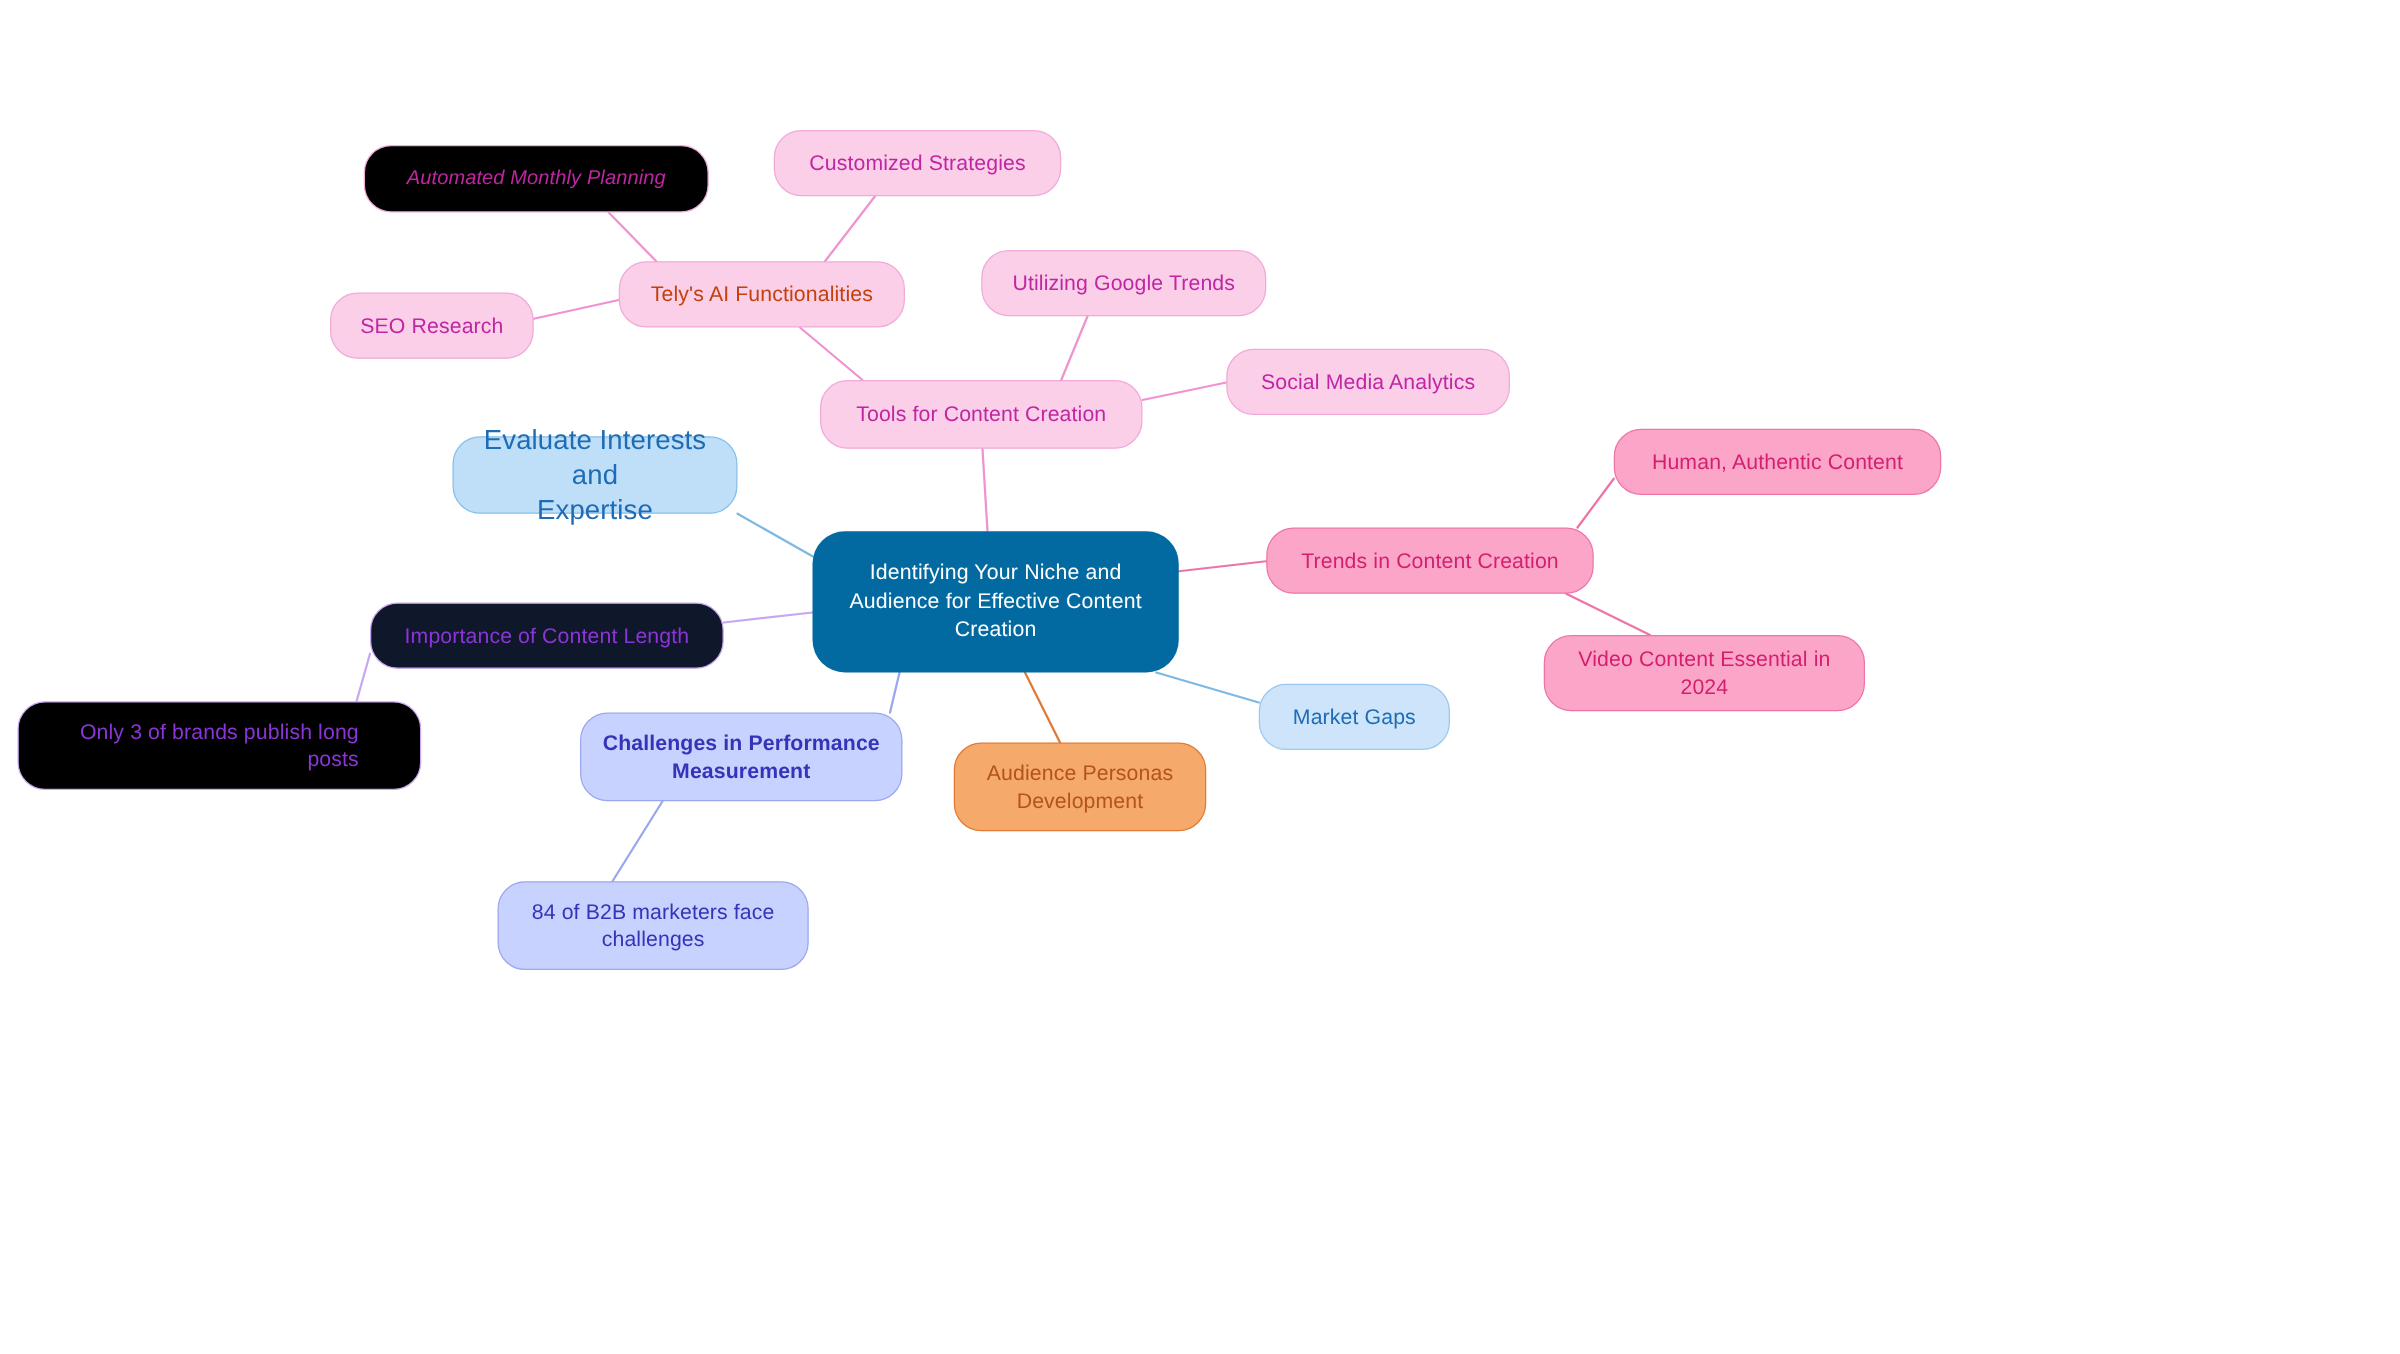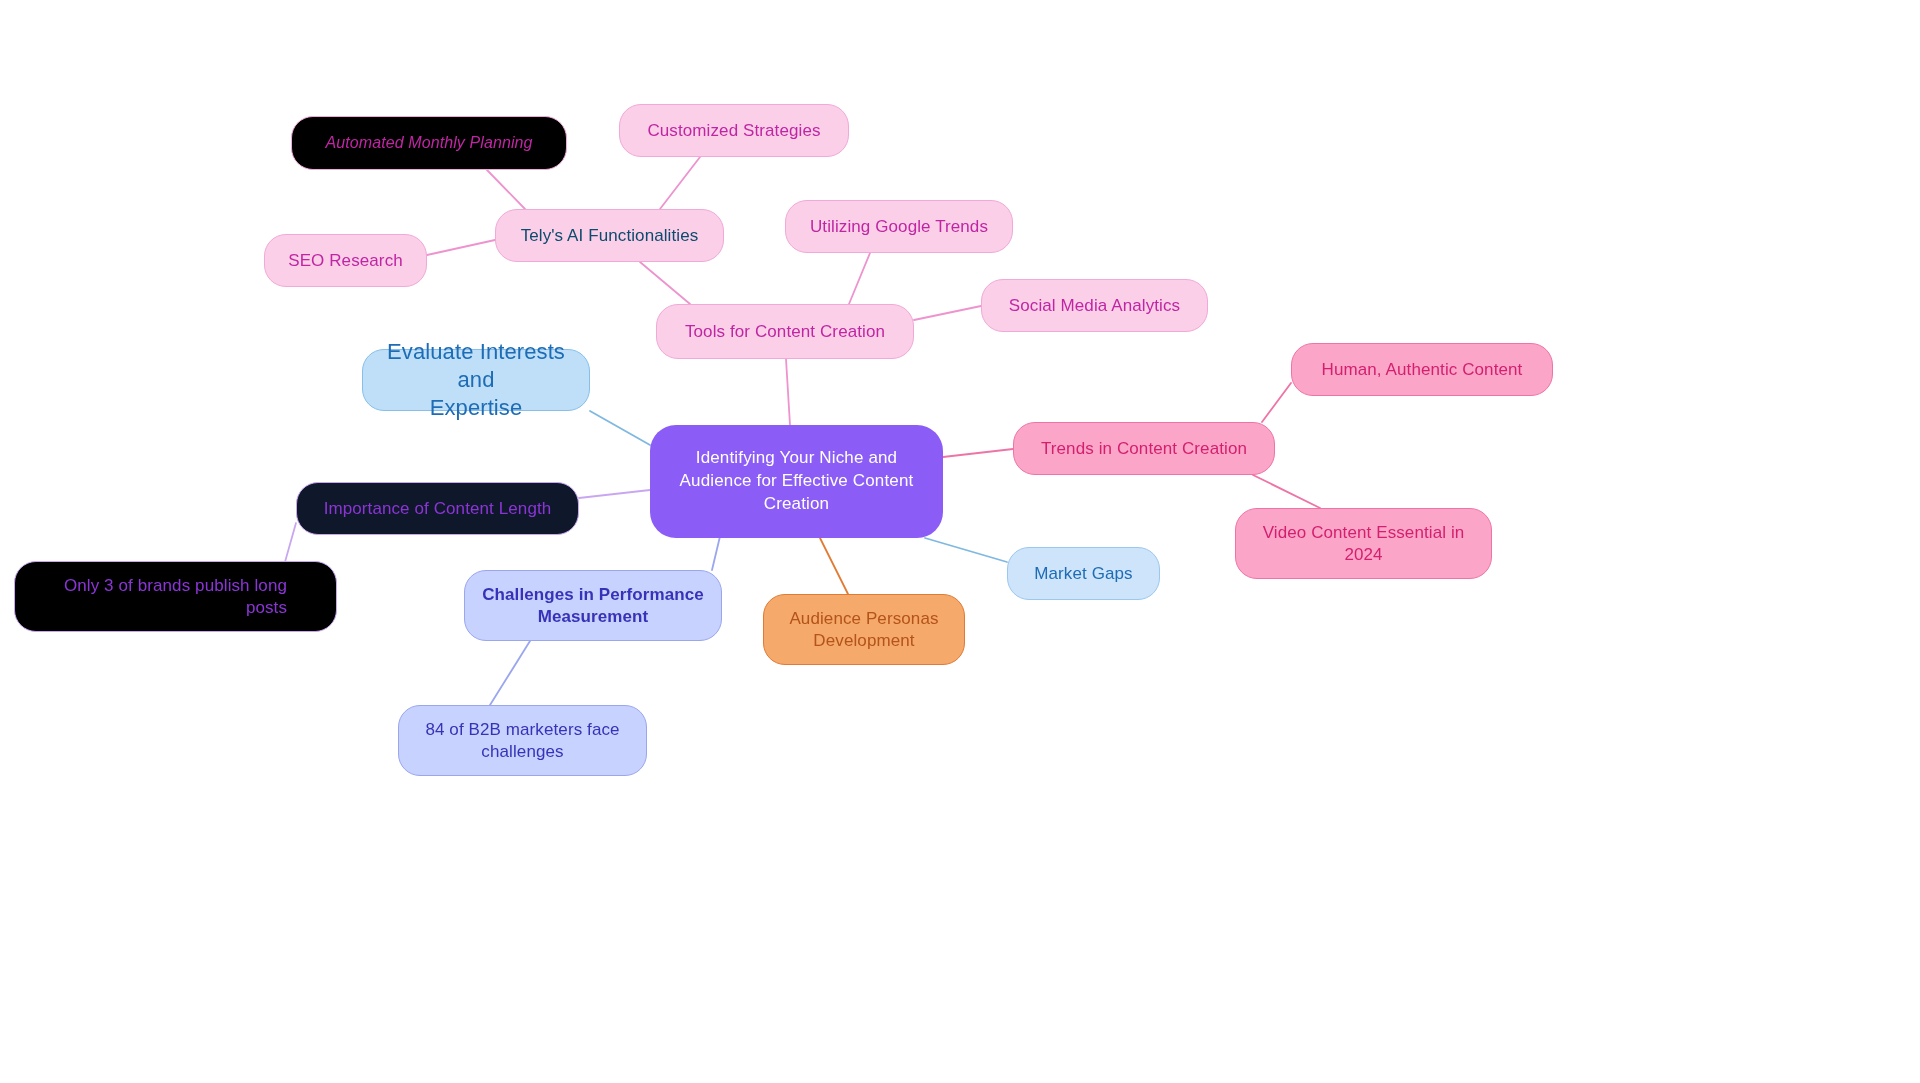--- a/index.html
+++ b/index.html
@@ -68,34 +68,34 @@
       <line x1="943" y1="457" x2="1013" y2="449" stroke="#EE74A7" stroke-width="1.8" stroke-linecap="round"></line>
       <line x1="1262" y1="422" x2="1291" y2="383" stroke="#EE74A7" stroke-width="1.8" stroke-linecap="round"></line>
       <line x1="1253" y1="475" x2="1320" y2="508" stroke="#EE74A7" stroke-width="1.8" stroke-linecap="round"></line>
       <line x1="820" y1="538" x2="848" y2="594" stroke="#E07B33" stroke-width="1.8" stroke-linecap="round"></line>
       <line x1="650" y1="490" x2="579" y2="498" stroke="#C9A7F0" stroke-width="1.8" stroke-linecap="round"></line>
       <line x1="296" y1="523" x2="283" y2="569" stroke="#C9A7F0" stroke-width="1.8" stroke-linecap="round"></line>
       <line x1="722" y1="528" x2="712" y2="570" stroke="#9AA6EE" stroke-width="1.8" stroke-linecap="round"></line>
       <line x1="530" y1="641" x2="490" y2="705" stroke="#9AA6EE" stroke-width="1.8" stroke-linecap="round"></line>
     </svg>
   <div id="node-layer">
-      <div class="node root" style="left: 650px; top: 425px; width: 293px; height: 113px; background: #8b5cf6; color: rgb(255, 255, 255); font-size: 17px;"><span>Identifying Your Niche and Audience for Effective Content Creation</span></div>
+      <div class="node root" style="left: 650px; top: 425px; width: 293px; height: 113px; background: #0369a1; color: rgb(255, 255, 255); font-size: 17px;"><span>Identifying Your Niche and Audience for Effective Content Creation</span></div>
       <div class="node" style="left: 656px; top: 304px; width: 258px; height: 55px; background: rgb(251, 207, 232); color: rgb(192, 38, 163); font-size: 17px; border-color: rgb(240, 169, 216);"><span>Tools for Content Creation</span></div>
-      <div class="node" style="left: 495px; top: 209px; width: 229px; height: 53px; background: rgb(251, 207, 232); color: #0c4a6e; font-size: 17px; border-color: rgb(240, 169, 216);"><span>Tely's AI Functionalities</span></div>
+      <div class="node" style="left: 495px; top: 209px; width: 229px; height: 53px; background: rgb(251, 207, 232); color: #c2410c; font-size: 17px; border-color: rgb(240, 169, 216);"><span>Tely's AI Functionalities</span></div>
       <div class="node" style="left: 291px; top: 116px; width: 276px; height: 54px; background: #000000; color: rgb(192, 38, 163); font-size: 16px; border-color: rgb(240, 169, 216); font-style: italic;"><span>Automated Monthly Planning</span></div>
       <div class="node" style="left: 619px; top: 104px; width: 230px; height: 53px; background: rgb(251, 207, 232); color: rgb(192, 38, 163); font-size: 17px; border-color: rgb(240, 169, 216);"><span>Customized Strategies</span></div>
       <div class="node" style="left: 264px; top: 234px; width: 163px; height: 53px; background: rgb(251, 207, 232); color: rgb(192, 38, 163); font-size: 17px; border-color: rgb(240, 169, 216);"><span>SEO Research</span></div>
       <div class="node" style="left: 785px; top: 200px; width: 228px; height: 53px; background: rgb(251, 207, 232); color: rgb(192, 38, 163); font-size: 17px; border-color: rgb(240, 169, 216);"><span>Utilizing Google Trends</span></div>
       <div class="node" style="left: 981px; top: 279px; width: 227px; height: 53px; background: rgb(251, 207, 232); color: rgb(192, 38, 163); font-size: 17px; border-color: rgb(240, 169, 216);"><span>Social Media Analytics</span></div>
       <div class="node" style="left: 362px; top: 349px; width: 228px; height: 62px; background: rgb(190, 223, 247); color: rgb(29, 108, 181); font-size: 22px; border-color: rgb(134, 191, 234);"><span>Evaluate Interests and
 Expertise</span></div>
       <div class="node" style="left: 1007px; top: 547px; width: 153px; height: 53px; background: rgb(205, 228, 250); color: rgb(29, 108, 181); font-size: 17px; border-color: rgb(155, 200, 238);"><span>Market Gaps</span></div>
       <div class="node" style="left: 1013px; top: 422px; width: 262px; height: 53px; background: rgb(251, 166, 201); color: rgb(212, 31, 110); font-size: 17px; border-color: rgb(238, 116, 167);"><span>Trends in Content Creation</span></div>
       <div class="node" style="left: 1291px; top: 343px; width: 262px; height: 53px; background: rgb(251, 166, 201); color: rgb(212, 31, 110); font-size: 17px; border-color: rgb(238, 116, 167);"><span>Human, Authentic Content</span></div>
-      <div class="node" style="left: 1235px; top: 508px; width: 257px; height: 71px; background: rgb(251, 166, 201); color: rgb(212, 31, 110); font-size: 17px; border-color: rgb(238, 116, 167);"><span>Video Content Essential in
+      <div class="node" style="left: 1235px; top: 508px; width: 257px; height: 61px; background: rgb(251, 166, 201); color: rgb(212, 31, 110); font-size: 17px; border-color: rgb(238, 116, 167);"><span>Video Content Essential in
 2024</span></div>
       <div class="node" style="left: 763px; top: 594px; width: 202px; height: 71px; background: rgb(245, 169, 107); color: rgb(180, 83, 26); font-size: 17px; border-color: rgb(224, 123, 51);"><span>Audience Personas
 Development</span></div>
       <div class="node" style="left: 296px; top: 482px; width: 283px; height: 53px; background: #0f172a; color: rgb(139, 53, 214); font-size: 17px; border-color: rgb(201, 167, 240);"><span>Importance of Content Length</span></div>
       <div class="node" style="left: 14px; top: 561px; width: 323px; height: 71px; background: #000000; color: rgb(139, 53, 214); font-size: 17px; border-color: rgb(201, 167, 240); text-align: right;"><span>Only 3 of brands publish long
 posts</span></div>
       <div class="node" style="left: 464px; top: 570px; width: 258px; height: 71px; background: rgb(199, 210, 254); color: rgb(56, 50, 184); font-size: 17px; border-color: rgb(154, 166, 238); font-weight: bold;"><span>Challenges in Performance
 Measurement</span></div>
       <div class="node" style="left: 398px; top: 705px; width: 249px; height: 71px; background: rgb(199, 210, 254); color: rgb(56, 50, 184); font-size: 17px; border-color: rgb(154, 166, 238);"><span>84 of B2B marketers face
 challenges</span></div>

